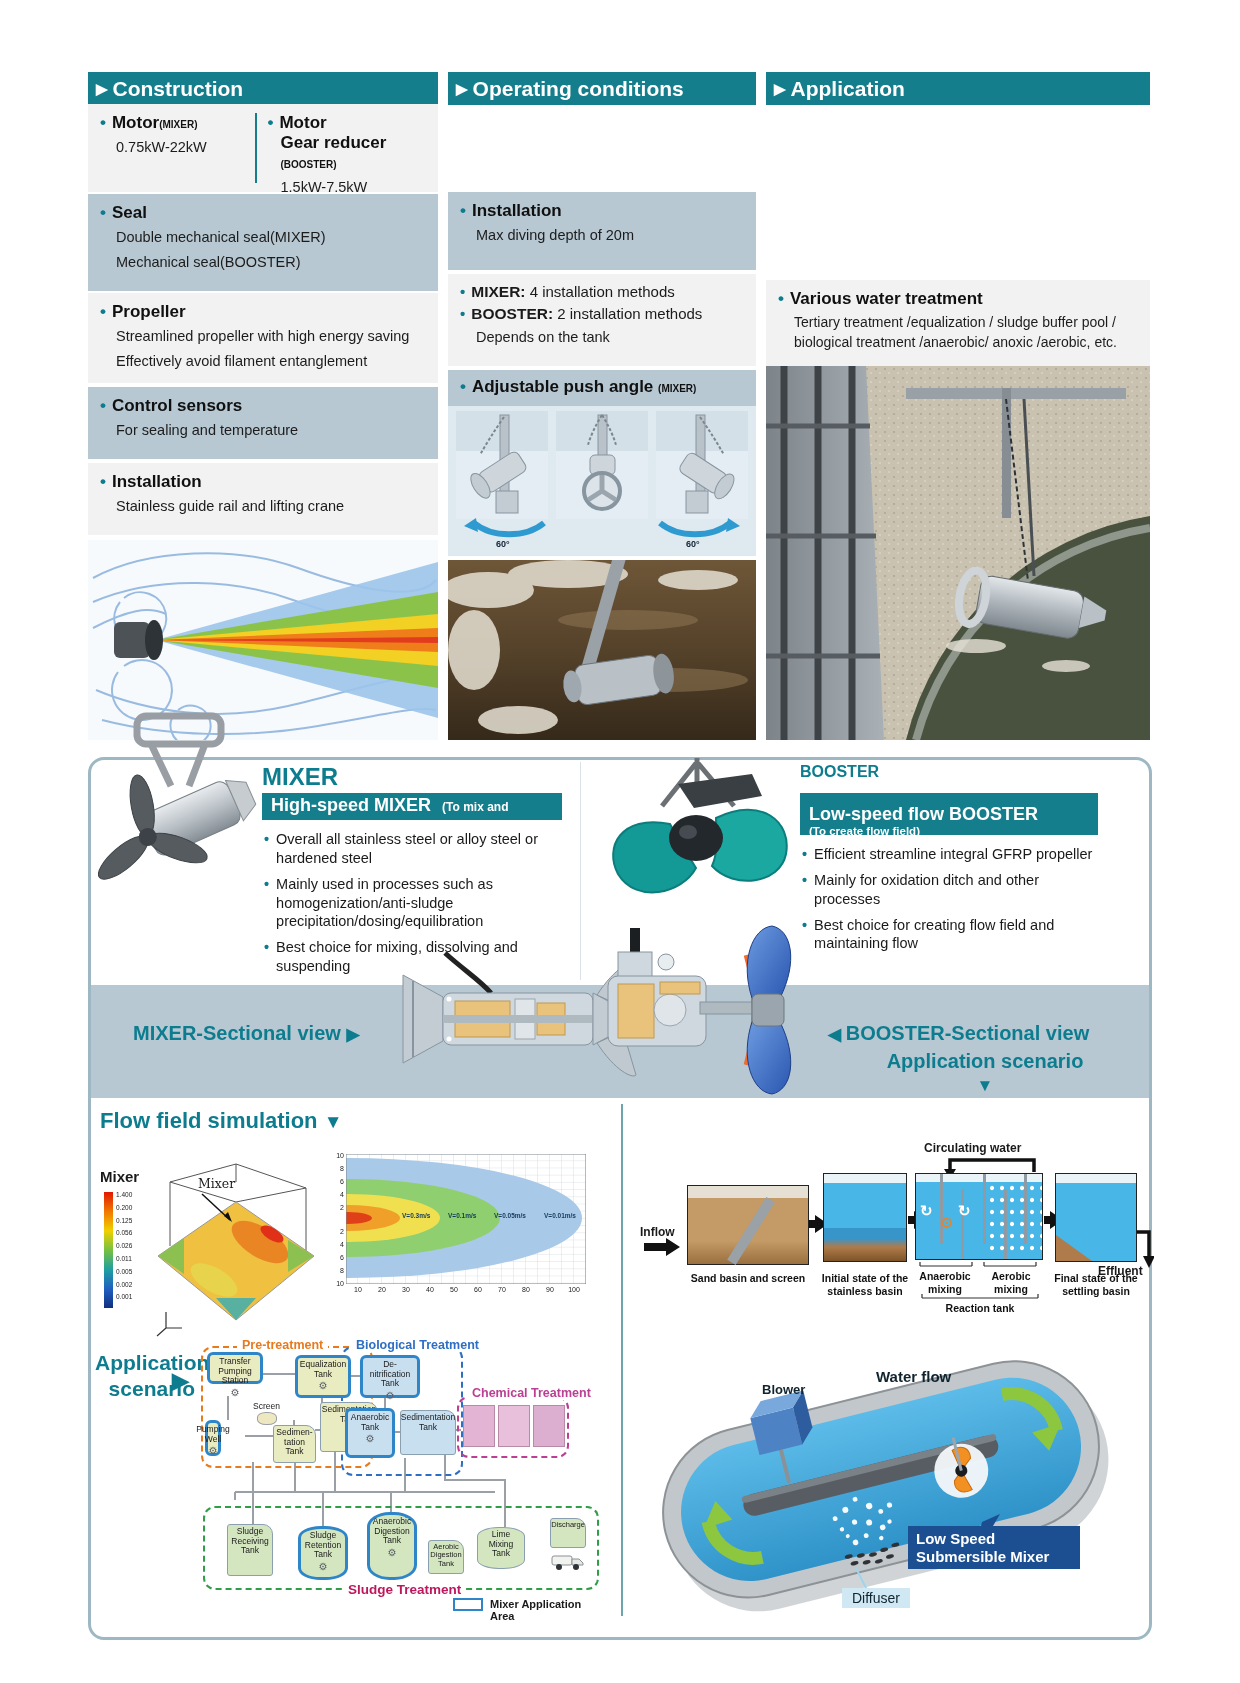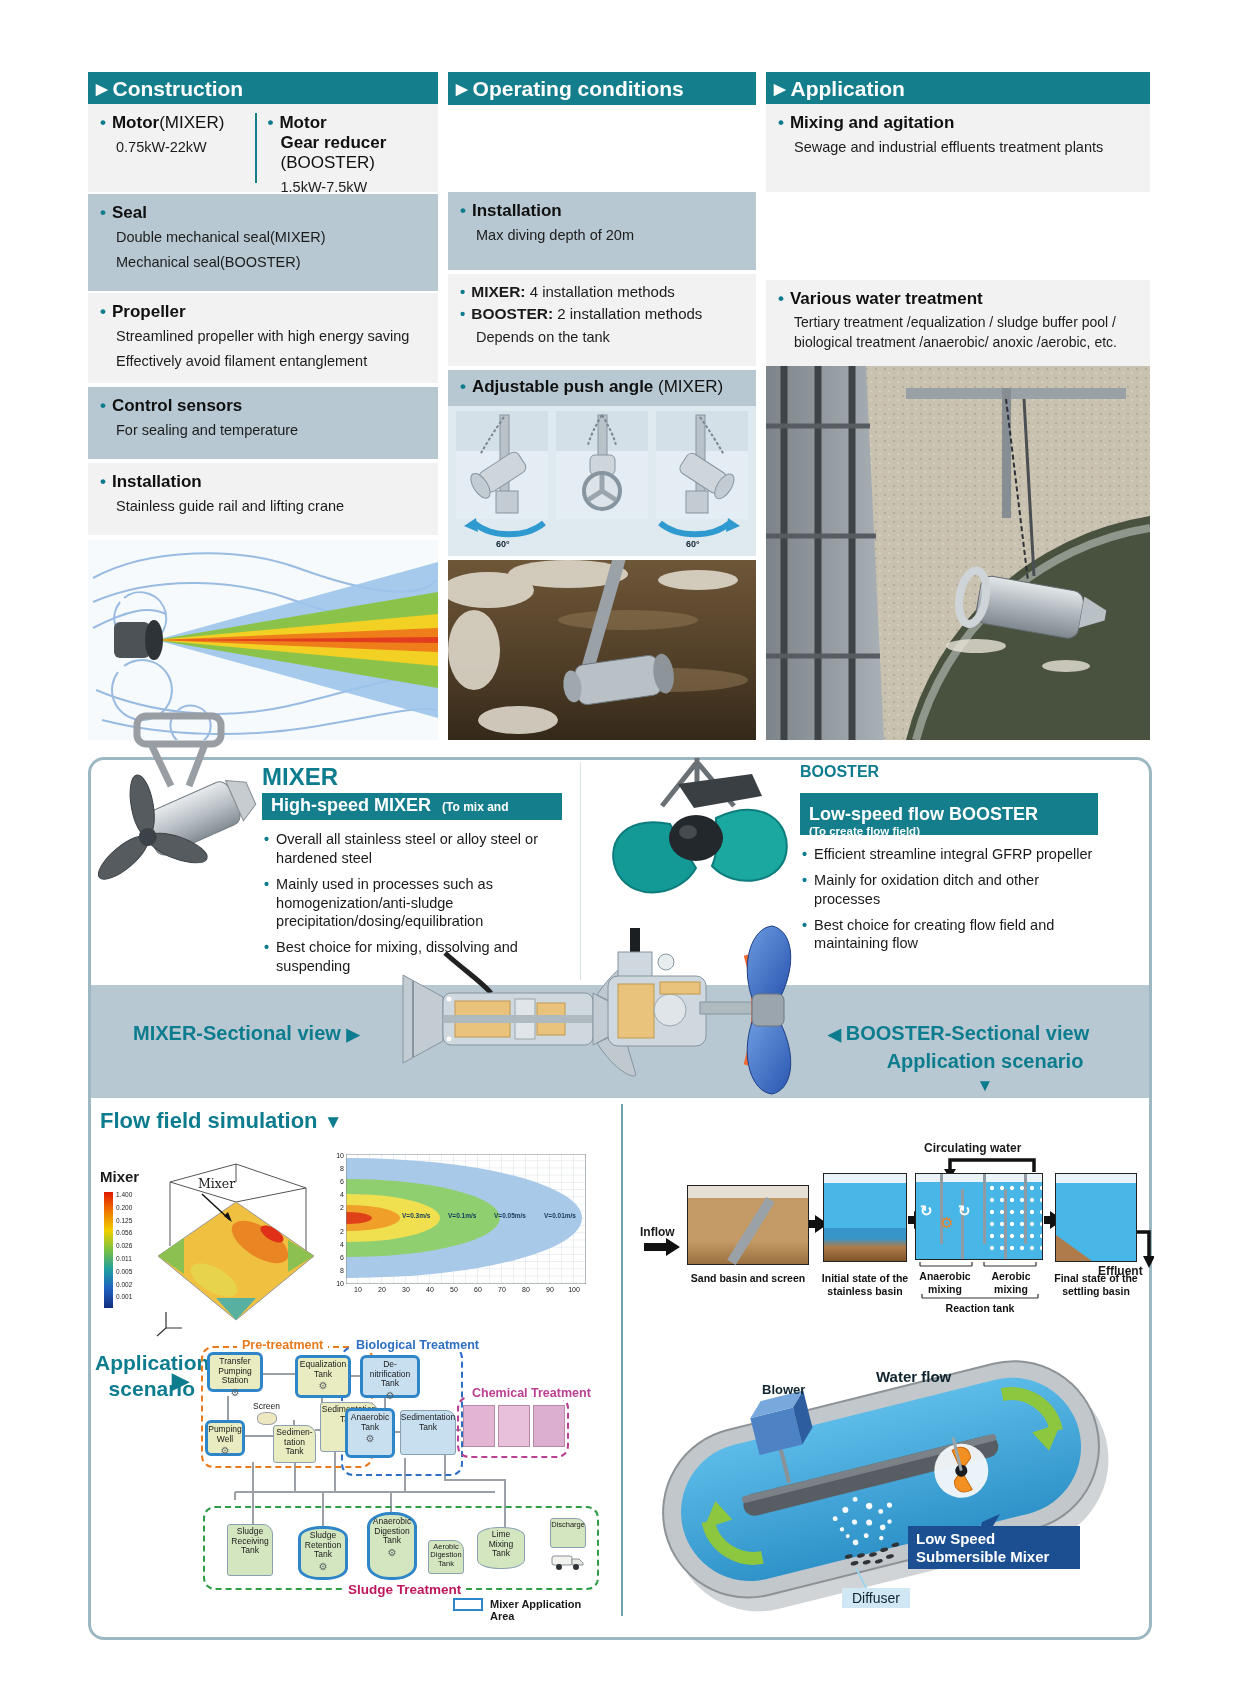--- a/index.html
+++ b/index.html
@@ -7,21 +7,21 @@
      font-family:"Liberation Sans",sans-serif;color:#1a1a1a;overflow:hidden}
 .abs{position:absolute}
 .col{position:absolute}
 .hbar{display:flex;align-items:center;background:#157e8c;color:#fff;font-weight:bold;
       font-size:21px;height:33px;padding:0 8px;width:100%}
 .hbar .tri{font-size:15px;margin-right:5px;color:#fff}
 .ib{position:absolute;background:#f2f2f2;padding:9px 12px;width:100%}
 .ib.alt{background:#b7c8d2}
 .itl{font-size:17px;font-weight:bold;color:#101010}
 .dot{color:#0d7c8e;font-weight:bold;margin-right:6px}
-.prn{font-size:17px;font-weight:normal}
+.prn{font-size:10px;font-weight:bold}
 .bx{font-size:14.5px;margin:4px 0 0 16px;line-height:1.42;color:#1c1c1c}
 .tealH{color:#0d7c8e;font-weight:bold}
 .banner{background:#157e8c;color:#fff;font-weight:bold;padding:2px 9px}
 .pb{display:flex;gap:7px;font-size:14.5px;line-height:1.3;margin-bottom:7px}
 .pb .dot{margin:0}
 .photo{position:absolute;overflow:hidden}
 .mline{font-size:15px;margin-bottom:4px}
 .mline b{font-size:15.5px}
 .tklbl{position:absolute;font-size:10.5px;line-height:1.25;text-align:center;color:#111;font-weight:bold}
 .node{position:absolute;border:1.5px solid #8aa0b0;background:#e9ecc0;font-size:8.5px;
@@ -187,24 +187,20 @@
         <ellipse cx="124" cy="120" rx="9" ry="16" fill="#9fa8ae"></ellipse>
       </g>
     </svg>
   </div>
 </div>
 
 <div class="col" style="left:766px;top:72px;width:384px;height:668px">
   <div class="hbar">
     <span class="tri">▶</span>
     <span>Application</span>
-  </div>
-  <div class="ib" style="top:32px;height:88px">
-    <div class="itl"><span class="dot">•</span><span>Mixing and agitation</span></div>
-    <div class="bx">Sewage and industrial effluents treatment plants</div>
   </div>
   <div class="ib" style="top:208px;height:86px">
     <div class="itl"><span class="dot">•</span><span>Various water treatment</span></div>
     <div class="bx" style="font-size:14px">Tertiary treatment /equalization / sludge buffer pool / biological treatment /anaerobic/ anoxic /aerobic, etc.</div>
   </div>
   <div class="photo" style="left:0;top:294px;width:384px;height:374px">
     <svg width="384" height="374" viewBox="0 0 384 374">
       <defs>
         <linearGradient id="wallg" x1="0" y1="0" x2="1" y2="0">
           <stop offset="0" stop-color="#7d8489"></stop>
@@ -532,31 +528,31 @@
 
   <div class="grp" style="left:6px;top:16px;width:172px;height:122px;border-color:#e87a1e"></div>
   <div class="grpl" style="left:42px;top:8px;color:#e87a1e">Pre-treatment</div>
   <div class="grp" style="left:146px;top:16px;width:122px;height:130px;border-color:#2f6fc3"></div>
   <div class="grpl" style="left:156px;top:8px;color:#2f6fc3">Biological Treatment</div>
   <div class="grp" style="left:262px;top:66px;width:112px;height:62px;border-color:#bb3f92"></div>
   <div class="grpl" style="left:272px;top:56px;color:#bb3f92">Chemical Treatment</div>
   <div class="grp" style="left:8px;top:176px;width:396px;height:84px;border-color:#2f9e47"></div>
   <div class="grpl" style="left:148px;top:252px;color:#be185d;font-size:13.5px">Sludge Treatment</div>
 
-  <div class="node ma" style="left:12px;top:22px;width:56px;height:40px">
+  <div class="node ma" style="left:12px;top:22px;width:56px;height:32px">
       <span>Transfer Pumping Station</span>
       <span class="mi">⚙</span>
     </div>
   <div class="node ma" style="left:100px;top:25px;width:56px;height:43px">
       <span>Equalization Tank</span>
       <span class="mi">⚙</span>
     </div>
   <div class="abs" style="left:58px;top:71px;font-size:8.5px">Screen</div>
   <div class="abs" style="left:62px;top:82px;width:20px;height:13px;background:#eee8c0;border:1px solid #9aa0a6;border-radius:45%/40%"></div>
-  <div class="node ma" style="left:10px;top:90px;width:40px;height:36px">
+  <div class="node ma" style="left:10px;top:90px;width:16px;height:36px">
       <span>Pumping Well</span>
       <span class="mi">⚙</span>
     </div>
   <div class="node" style="left:78px;top:95px;width:43px;height:38px">
       <span>Sedimen-tation Tank</span>
     </div>
   <div class="node" style="left:125px;top:72px;width:58px;height:50px">
       <span>Sedimentation Tank</span>
     </div>
   <div class="node ma bio" style="left:165px;top:25px;width:60px;height:43px">

